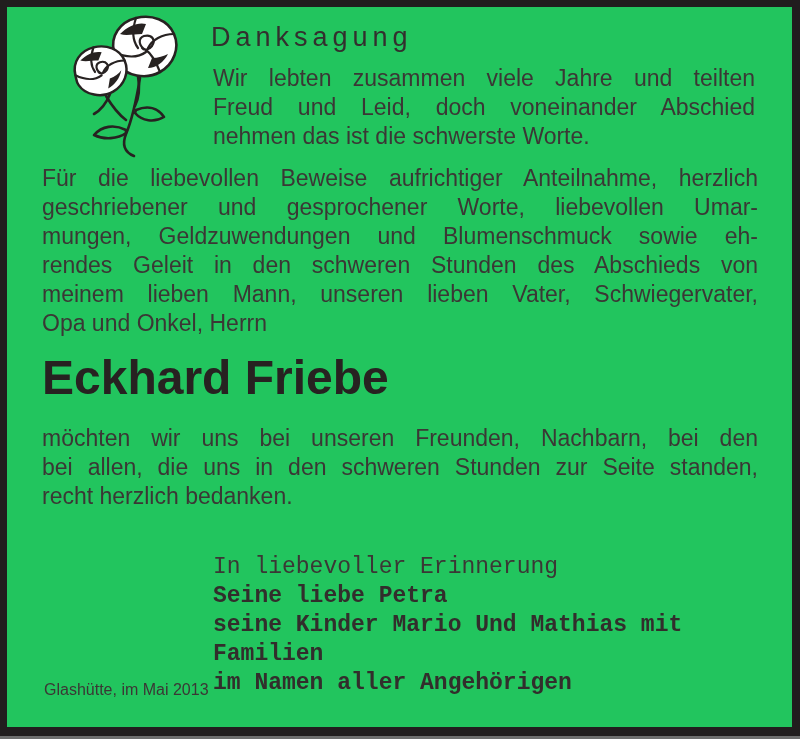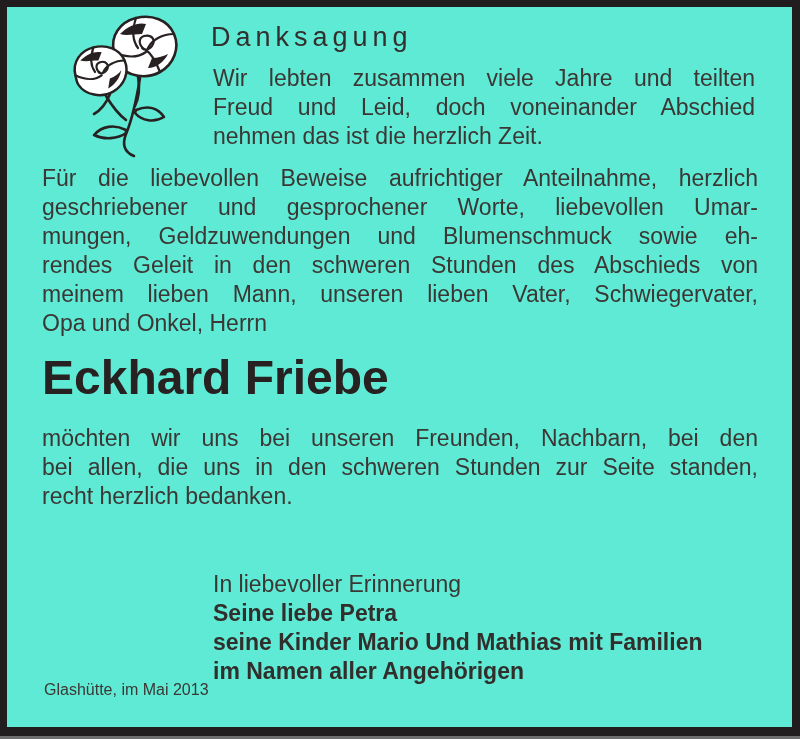--- a/index.html
+++ b/index.html
@@ -1,20 +1,20 @@
 <!DOCTYPE html>
 <html><head>
 <meta charset="utf-8">
 <style>
   html, body { margin: 0; padding: 0; background: #e9e9e9; }
   .page {
     position: relative;
     width: 800px;
     height: 739px;
-    background: #5eead4;
+    background: #22c55e;
     font-family: "Liberation Sans", sans-serif;
     color: #3b3735;
     overflow: hidden;
   }
   
   .frame-top    { position:absolute; left:0; top:0; width:800px; height:7px; background:#211d1e; }
   .frame-left   { position:absolute; left:0; top:0; width:7px; height:736px; background:#211d1e; }
   .frame-right  { position:absolute; left:792px; top:0; width:8px; height:736px; background:#211d1e; }
   .frame-bottom { position:absolute; left:0; top:727px; width:800px; height:9px; background:#211d1e; }
   .bottom-strip { position:absolute; left:0; top:736px; width:800px; height:3px; background:#6e6e6e; }
@@ -46,21 +46,21 @@
     left: 42px; top: 350px; width: 716px;
     text-align: left;
     font-size: 48px;
     line-height: 56px;
     font-weight: bold;
     letter-spacing: 0px;
     color: #272221;
     white-space: nowrap;
   }
 
-  .signature { left: 213px; top: 570px; width: 545px; }
+  .signature { left: 213px; top: 553px; width: 545px; font-family: Liberation Mono, monospace; }
   .signature .bold { font-weight: bold; color: #322e2c; }
 
   .placedate {
     position: absolute;
     left: 44px; top: 681px;
     font-size: 16px;
     color: #3b3735;
     white-space: nowrap;
   }
 </style>
@@ -115,21 +115,21 @@
         <path d="M26 -2 C24 8 18 16 10 20 L12 8 C18 6 23 2 26 -2 Z" fill="#272221"></path>
       </g>
     </svg>
   </div>
 
   <div class="title">Danksagung</div>
 
   <div class="textblock intro">
     <div class="jline">Wir lebten zusammen viele Jahre und teilten</div>
     <div class="jline">Freud und Leid, doch voneinander Abschied</div>
-    <div>nehmen das ist die herzlich Zeit.</div>
+    <div>nehmen das ist die schwerste Worte.</div>
   </div>
 
   <div class="textblock para1">
     <div class="jline">Für die liebevollen Beweise aufrichtiger Anteilnahme, herzlich</div>
     <div class="jline">geschriebener und gesprochener Worte, liebevollen Umar-</div>
     <div class="jline">mungen, Geldzuwendungen und Blumenschmuck sowie eh-</div>
     <div class="jline">rendes Geleit in den schweren Stunden des Abschieds von</div>
     <div class="jline">meinem lieben Mann, unseren lieben Vater, Schwiegervater,</div>
     <div>Opa und Onkel, Herrn</div>
   </div>

